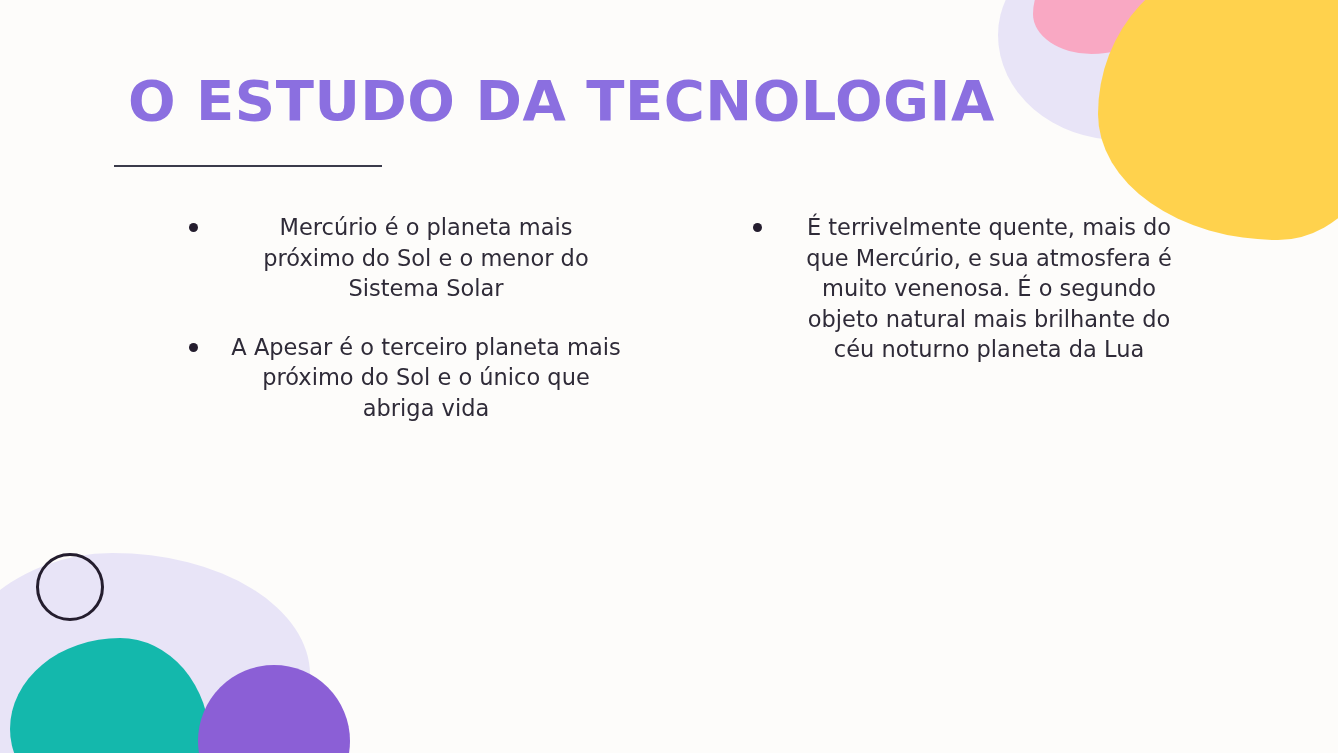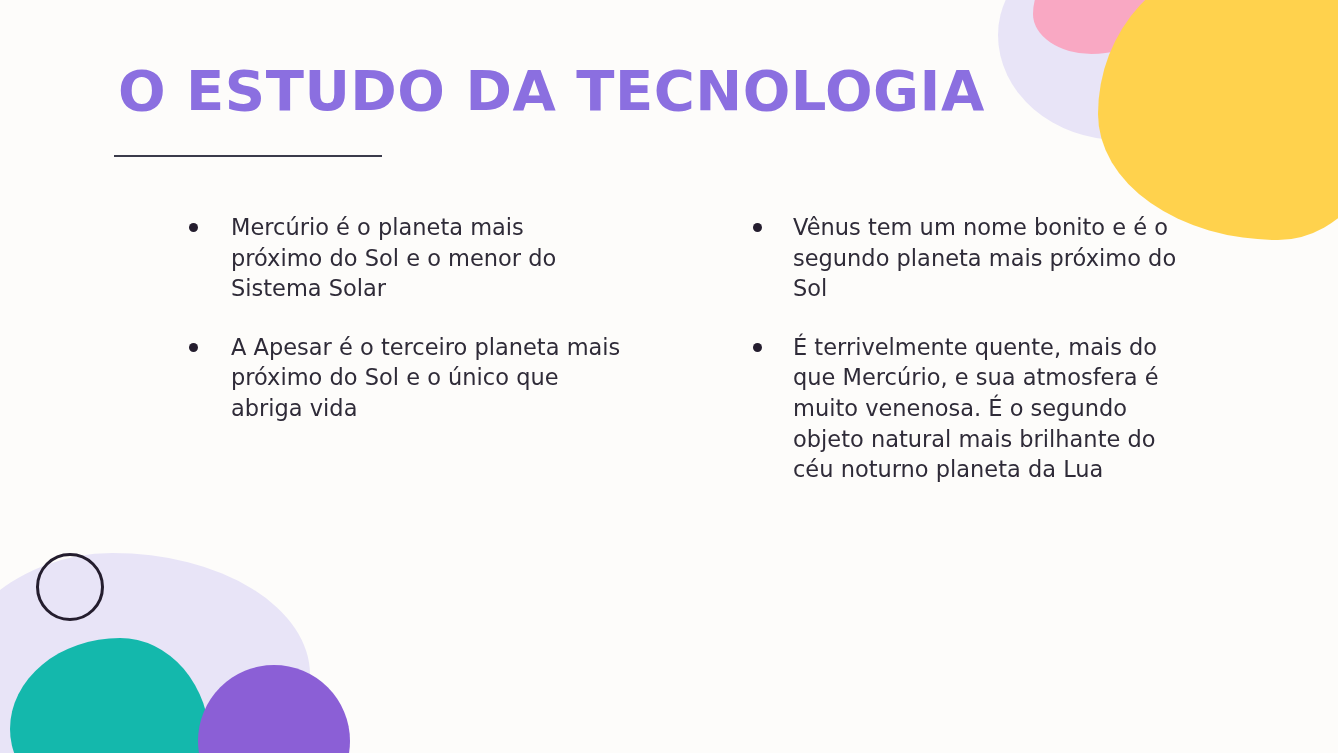--- a/index.html
+++ b/index.html
@@ -97,21 +97,21 @@
     background: transparent;
   }
 
   
   .header {
     position: absolute;
     top: 58px;
     left: 114px;
   }
   .title {
-    margin: 4px;
+    margin: 14px;
     font-family: "DejaVu Sans", sans-serif;
     font-size: 56px;
     line-height: 1.05;
     font-weight: 800;
     letter-spacing: 0.5px;
     color: #8b6fe0;
     text-transform: uppercase;
   }
   .title-rule {
     margin-top: 34px;
@@ -129,20 +129,21 @@
     display: flex;
     gap: 118px;
   }
   .col {
     width: 446px;
   }
   ul.bullets {
     list-style: none;
     margin: 0;
     padding: 0;
+    text-align: center;
   }
   ul.bullets li {
     position: relative;
     padding-left: 56px;
     margin-bottom: 28px;
     font-family: "DejaVu Sans", sans-serif;
     font-size: 22.5px;
     line-height: 1.36;
     color: #2f2b38;
   }
@@ -187,19 +188,18 @@
 
     <div class="col col-left">
       <ul class="bullets">
         <li>Mercúrio é o planeta mais próximo do Sol e o menor do Sistema Solar</li>
         <li>A Apesar é o terceiro planeta mais próximo do Sol e o único que abriga vida</li>
       </ul>
     </div>
 
     <div class="col col-right">
       <ul class="bullets">
-        <li>Vênus tem um nome bonito e é o segundo planeta mais próximo do Sol</li>
         <li>É terrivelmente quente, mais do que Mercúrio, e sua atmosfera é muito venenosa. É o segundo objeto natural mais brilhante do céu noturno planeta da Lua</li>
       </ul>
     </div>
 
   </div>
 </div>
 
 </body></html>

